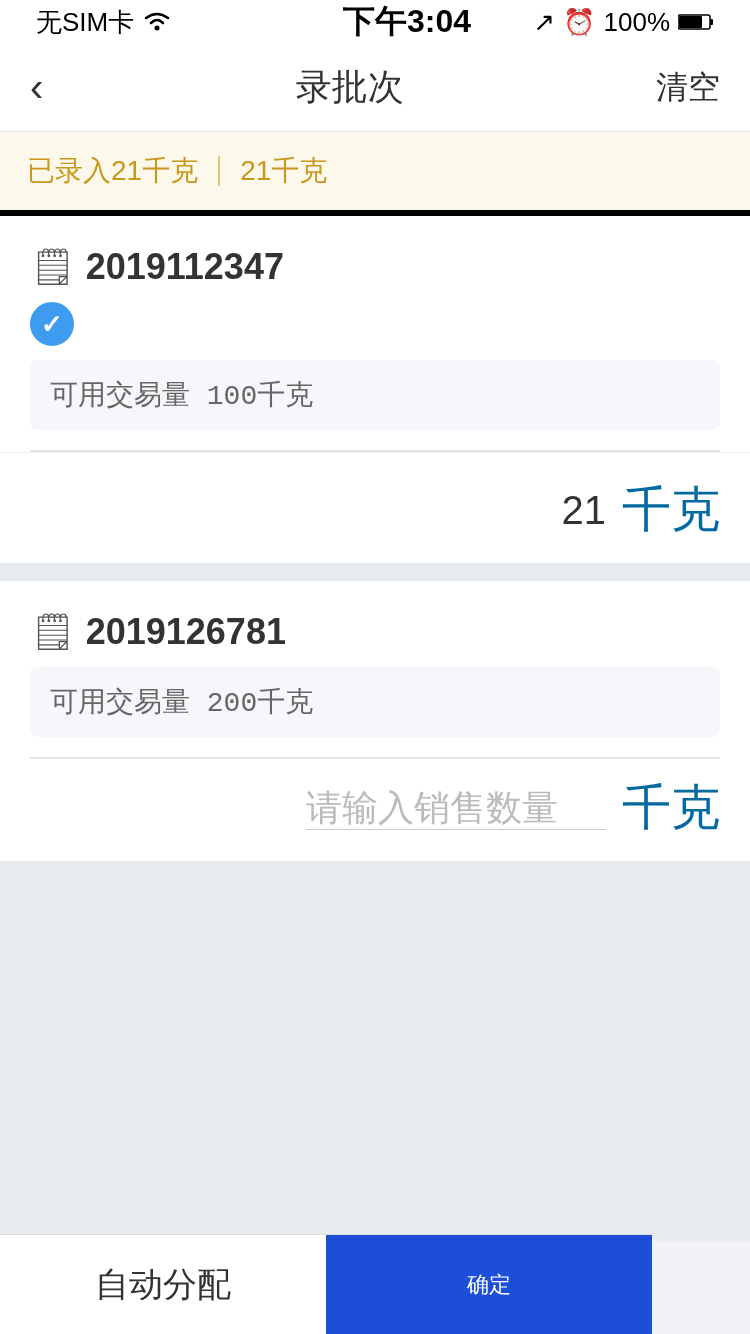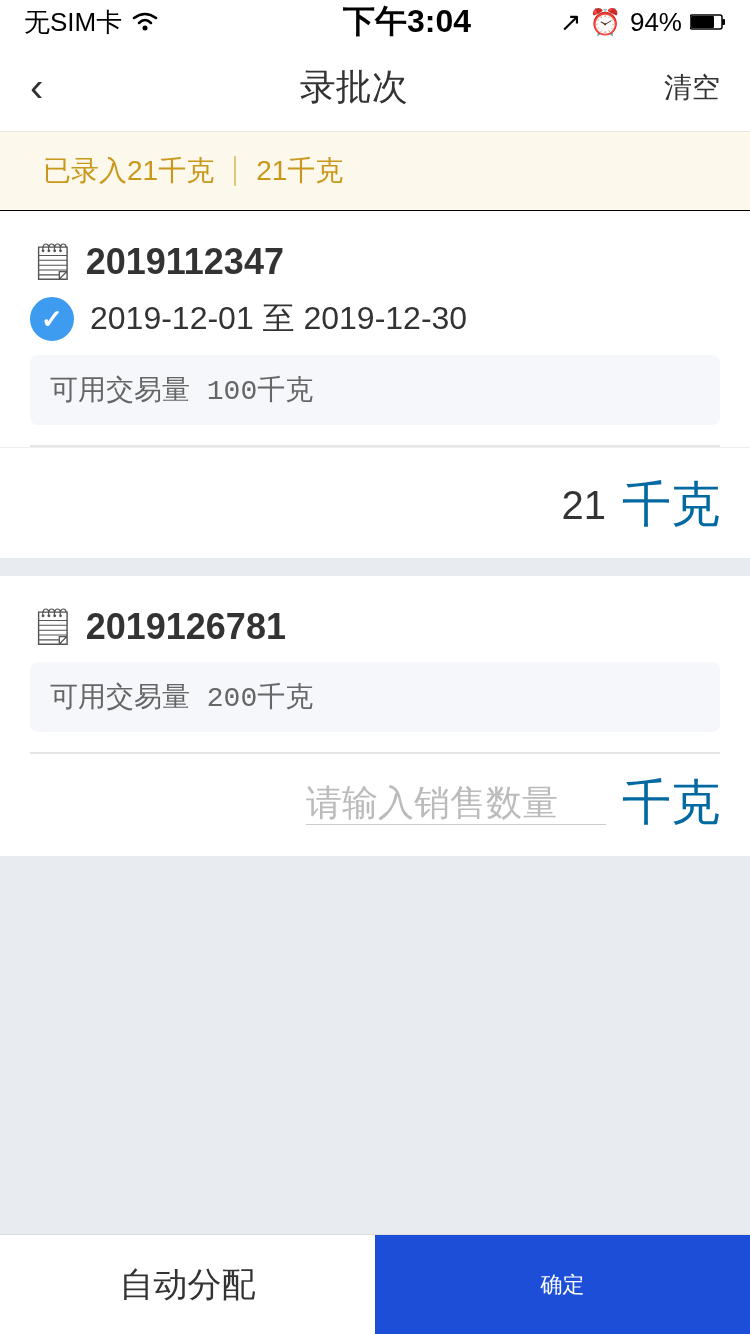--- a/index.html
+++ b/index.html
@@ -14,21 +14,21 @@
     }
 
     
     .status-bar {
       width: 750px;
       height: 44px;
       background: #fff;
       display: flex;
       align-items: center;
       justify-content: space-between;
-      padding: 0 24px;
+      padding: 0 36px;
       font-size: 28px;
     }
     .status-left {
       display: flex;
       align-items: center;
       gap: 8px;
       font-size: 26px;
       color: #000;
     }
     .status-center {
@@ -63,32 +63,32 @@
       font-size: 40px;
       color: #333;
       cursor: pointer;
     }
     .nav-title {
       font-size: 36px;
       font-weight: 500;
       color: #333;
     }
     .nav-action {
-      font-size: 28px;
+      font-size: 32px;
       color: #333;
     }
 
     
     .info-banner {
       background: #fdf8ec;
-      padding: 20px 43px;
+      padding: 20px 27px;
       display: flex;
       align-items: center;
       gap: 20px;
-      border-bottom: 1px solid #000000;
+      border-bottom: 6px solid #000000;
     }
     .info-text {
       font-size: 28px;
       color: #c8981a;
     }
     .info-divider {
       width: 2px;
       height: 30px;
       background: #e0c87a;
     }
@@ -218,21 +218,21 @@
       background: #e8ecf0;
       flex: 1;
       min-height: 380px;
     }
 
     
     .bottom-bar {
       position: fixed;
       bottom: 0;
       left: 0;
-      width: 750px;
+      width: 652px;
       height: 100px;
       display: flex;
       background: #fff;
       border-top: 1px solid #ddd;
     }
     .bottom-btn-left {
       flex: 1;
       display: flex;
       align-items: center;
       justify-content: center;
@@ -264,21 +264,21 @@
         <circle cx="15" cy="19" r="2.5" fill="#000"></circle>
         <path d="M9 14 Q15 8 21 14" stroke="#000" stroke-width="2.5" fill="none" stroke-linecap="round"></path>
         <path d="M4 9 Q15 1 26 9" stroke="#000" stroke-width="2.5" fill="none" stroke-linecap="round"></path>
       </svg>
     </span>
   </div>
   <div class="status-center">下午3:04</div>
   <div class="status-right">
     <span>↗</span>
     <span>⏰</span>
-    <span>94%</span>
+    <span>100%</span>
     <span>
       <svg width="36" height="18" viewBox="0 0 36 18">
         <rect x="0" y="2" width="32" height="14" rx="2" ry="2" stroke="#000" stroke-width="1.5" fill="none"></rect>
         <rect x="32" y="6" width="3" height="6" rx="1" fill="#000"></rect>
         <rect x="1" y="3" width="23" height="12" rx="1" fill="#000"></rect>
       </svg>
     </span>
   </div>
 </div>
 
@@ -295,21 +295,20 @@
 </div>
 
 <div class="batch-card">
   <div class="batch-item">
     <div class="batch-header">
       <span class="batch-icon">🗒</span>
       <span class="batch-id">2019112347</span>
     </div>
     <div class="batch-date-row">
       <div class="radio-circle checked"></div>
-      <span class="batch-date">2019-12-01 至 2019-12-30</span>
     </div>
     <div class="available-volume">可用交易量 100千克</div>
   </div>
   <div class="separator-line"></div>
   <div class="quantity-row">
     <span class="quantity-value">21</span>
     <span class="quantity-unit">千克</span>
   </div>
 </div>
 

